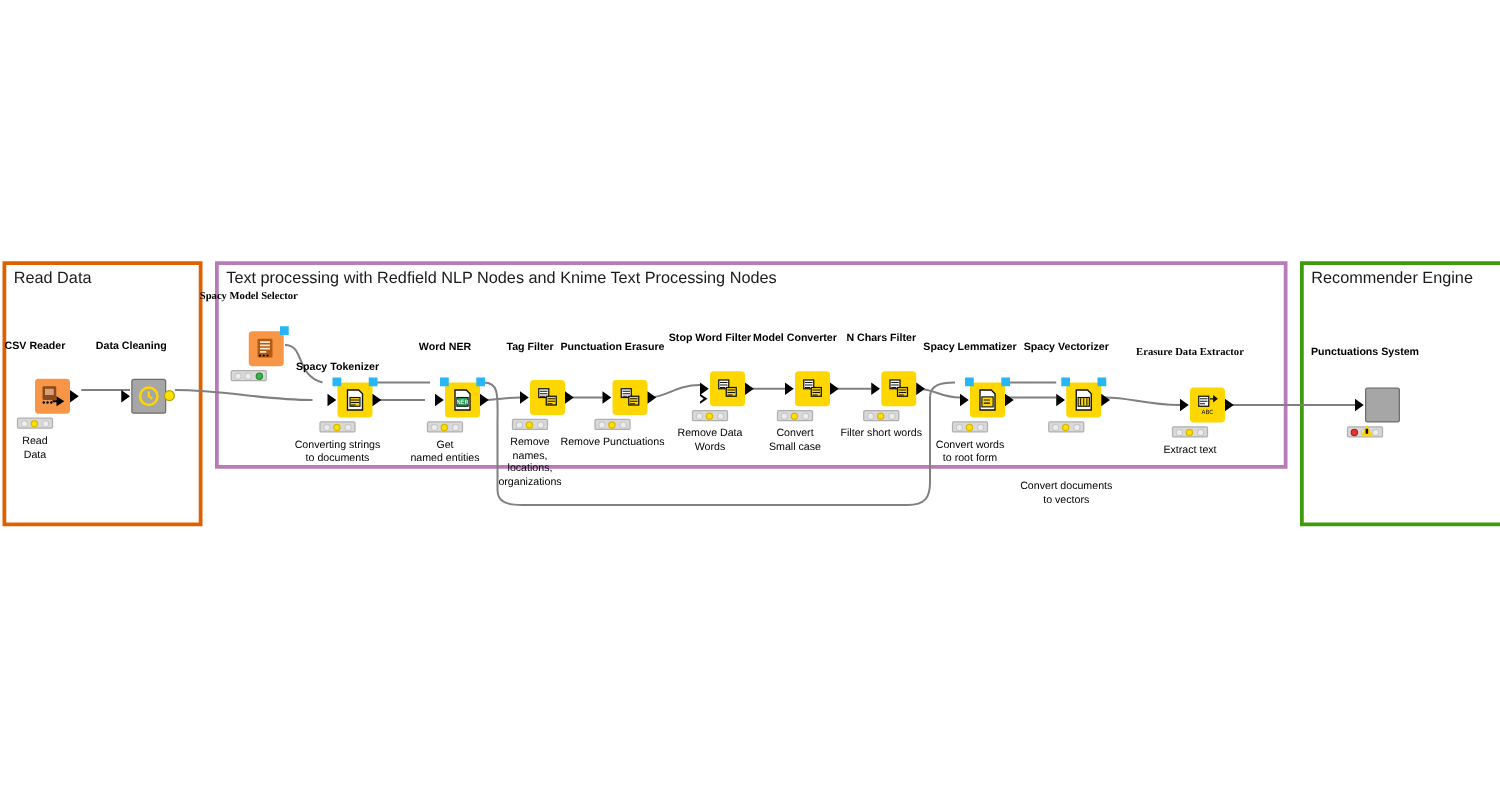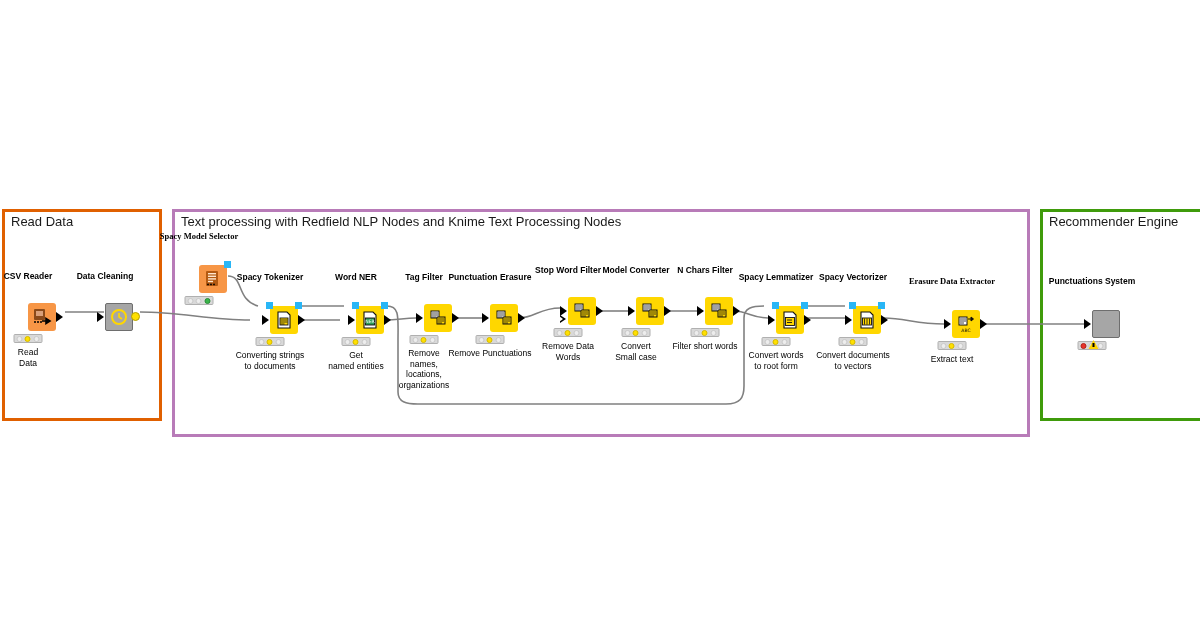--- a/index.html
+++ b/index.html
@@ -21,21 +21,21 @@
   }
   .annot > .annot-title {
     position:absolute;
     top:2px; left:6px;
     font-size:13px;
     color:#1a1a1a;
     white-space:nowrap;
     line-height:15px;
   }
   #annot-read      { left:2px;    top:209px; width:160px; height:212px; border-color:#E06000; }
-  #annot-text      { left:172px;  top:209px; width:858px; height:228px; border-color:#B87BB8; }
+  #annot-text      { left:172px;  top:209px; width:858px; height:166px; border-color:#B87BB8; }
   #annot-recommend { left:1040px; top:209px; width:188px; height:212px; border-color:#3F9B0B; }
 
   
   #wires { position:absolute; left:0; top:0; width:1200px; height:630px; pointer-events:none; }
 
   
   .node {
     position:absolute;
     width:0; height:0;
   }
@@ -270,21 +270,21 @@
     </div>
     <div class="port-blue r"></div>
     <div class="status">
       <i></i>
       <i></i>
       <i class="green"></i>
     </div>
   </div>
 
   <div class="node" style="left:270px; top:306px;">
-    <div class="nlabel" style="bottom:24px;">Spacy Tokenizer</div>
+    <div class="nlabel" style="bottom:8px;">Spacy Tokenizer</div>
     <div class="nbody yellow">
       <svg class="glyph" viewBox="0 0 20 20">
         <path d="M4,2 h9 l3,3 v13 h-12 z" fill="#fff" stroke="#111" stroke-width="1.1"></path>
         <rect x="6" y="8" width="8" height="7" fill="#FFD700" stroke="#111" stroke-width="0.9"></rect>
         <path d="M6.5,10 h7 M6.5,12 h7 M6.5,14 h4" stroke="#111" stroke-width="0.8"></path>
       </svg>
     </div>
     <div class="port-blue l"></div>
     <div class="port-blue r"></div>
     <div class="port-in"></div>
@@ -459,21 +459,21 @@
     </div>
     <div class="port-blue l"></div>
     <div class="port-blue r"></div>
     <div class="port-in"></div>
     <div class="port-out"></div>
     <div class="status">
       <i></i>
       <i class="yellow"></i>
       <i></i>
     </div>
-    <div class="desc" style="width:104px;">Convert documents
+    <div class="desc" style="width:104px;margin-top:33px;">Convert documents
 to vectors</div>
   </div>
 
   <div class="node" style="left:952px; top:310px;">
     <div class="nlabel two" style="bottom:24px; width:90px;">Erasure Data
 Extractor</div>
     <div class="nbody yellow">
       <svg class="glyph" viewBox="0 0 20 20">
         <rect x="3" y="3" width="8" height="8" fill="#fff" stroke="#111" stroke-width="1"></rect>
         <path d="M4,5 h6 M4,7 h6 M4,9 h4" stroke="#111" stroke-width="0.8"></path>

